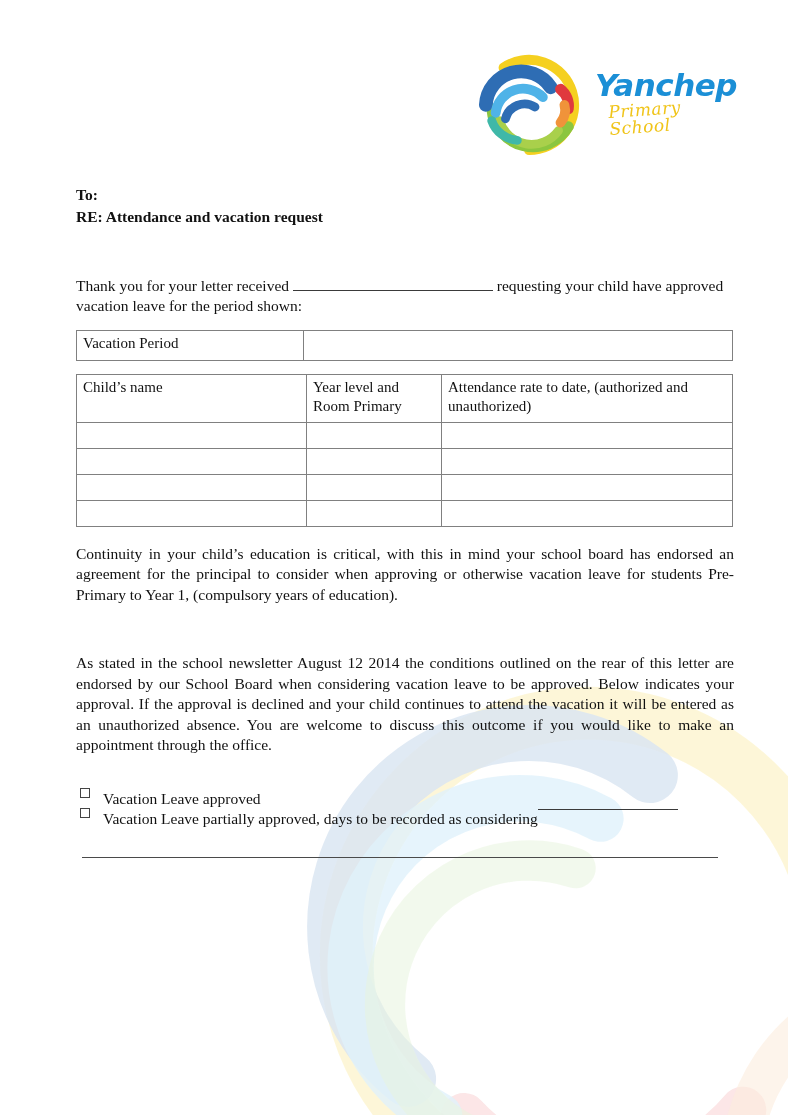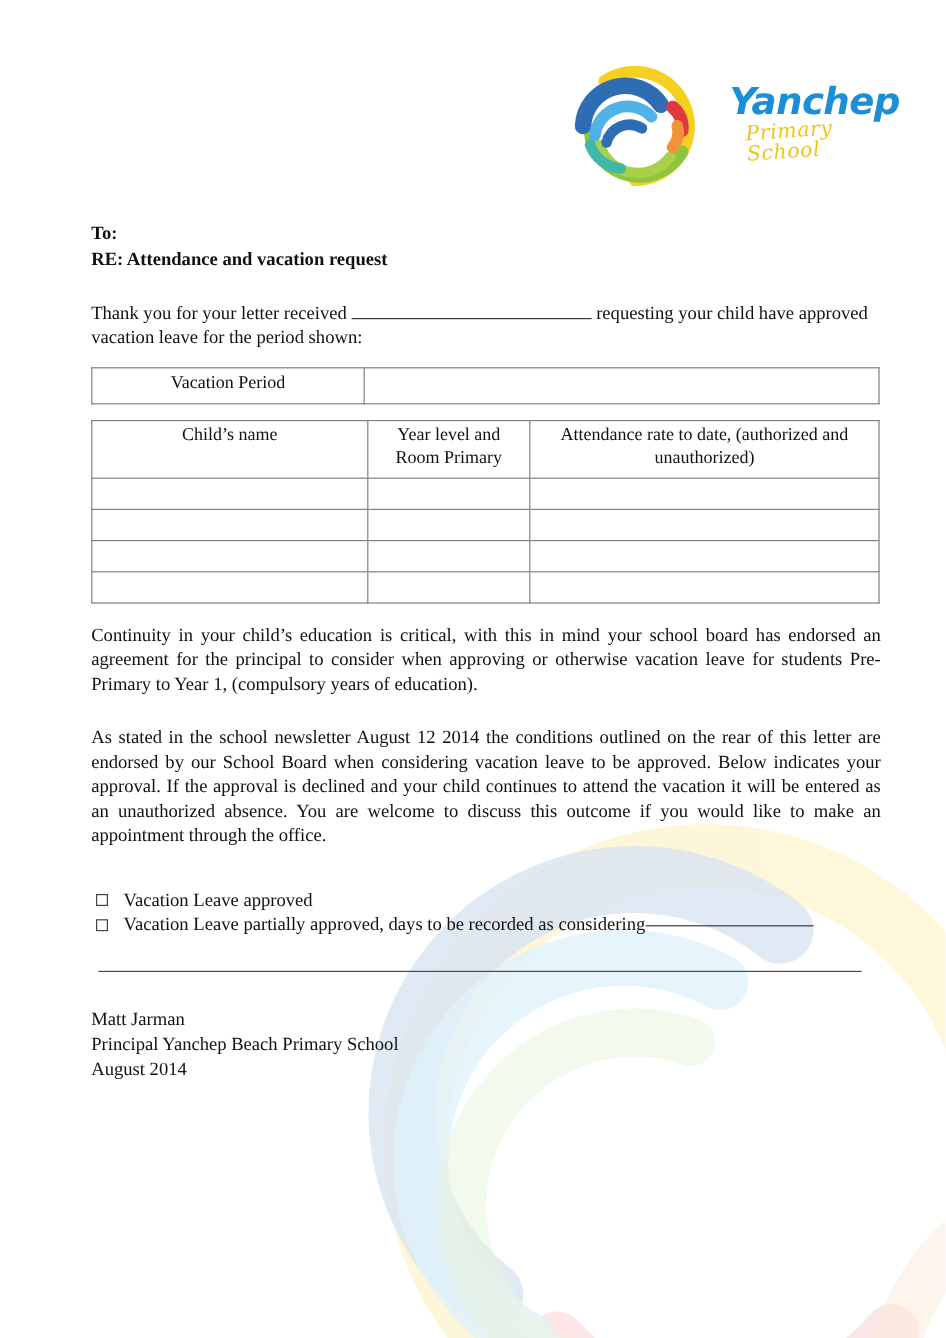--- a/index.html
+++ b/index.html
@@ -42,21 +42,21 @@
     z-index: 3;
     display: flex;
     align-items: center;
   }
   .logo-mark {
     width: 118px;
     height: 112px;
     flex: 0 0 auto;
   }
   .logo-words {
-    margin-left: 16px;
+    margin-left: 3px;
     line-height: 1;
   }
   .logo-line1, .logo-line2 {
     font-family: "DejaVu Sans", sans-serif;
     font-weight: bold;
     font-style: italic;
     font-size: 31px;
     color: #1b8fd6;
     letter-spacing: -0.5px;
     display: block;
@@ -94,21 +94,21 @@
 
   .dear-line {
     margin-top: 50px;
     font-size: 15.5px;
     letter-spacing: 0.1px;
   }
 
   .para {
     font-size: 15.5px;
     line-height: 1.32;
-    margin-top: 24px;
+    margin-top: 48px;
   }
   .para.justified { text-align: justify; }
   .para.tight { margin-top: 17px; }
 
   .rule-underline {
     border-bottom: 1px solid #3a3a3a;
     display: inline-block;
     vertical-align: baseline;
   }
   .u-dear   { width: 245px; }
@@ -119,42 +119,42 @@
   table.doc-table {
     border-collapse: collapse;
     width: 657px;
     margin-top: 13px;
     table-layout: fixed;
   }
   table.doc-table td, table.doc-table th {
     border: 1px solid #808080;
     font-size: 15px;
     font-weight: normal;
-    text-align: center;
+    text-align: left;
     vertical-align: top;
     padding: 3px 6px 4px 6px;
     line-height: 1.28;
   }
   .vp-table td { height: 22px; }
   .vp-label { width: 214px; }
 
   .at-table th { height: 40px; }
   .at-table .c1 { width: 217px; }
   .at-table .c2 { width: 122px; }
   .at-table td.empty { height: 18px; }
 
   
   .check-list {
     margin-top: 33px;
     font-size: 15.5px;
     line-height: 1.34;
   }
   .check-row {
     display: flex;
-    align-items: center;
+    align-items: flex-start;
     white-space: nowrap;
   }
   .chk {
     display: inline-block;
     width: 8px;
     height: 8px;
     border: 1px solid #444;
     margin-right: 13px;
     margin-left: 4px;
     flex: 0 0 auto;
@@ -289,20 +289,15 @@
       <div class="check-row">
         <span class="chk"></span>
         <span>Vacation Leave partially approved, days to be recorded as considering</span>
         <span class="rule-underline u-days"></span>
       </div>
     </div>
 
     <div class="long-rule"></div>
 
 
-    <div class="sign-block">
-      <div>Matt Jarman</div>
-      <div>Principal Yanchep Beach Primary School</div>
-      <div>August 2014</div>
-    </div>
 
   </div>
 </div>
 
 </body></html>

